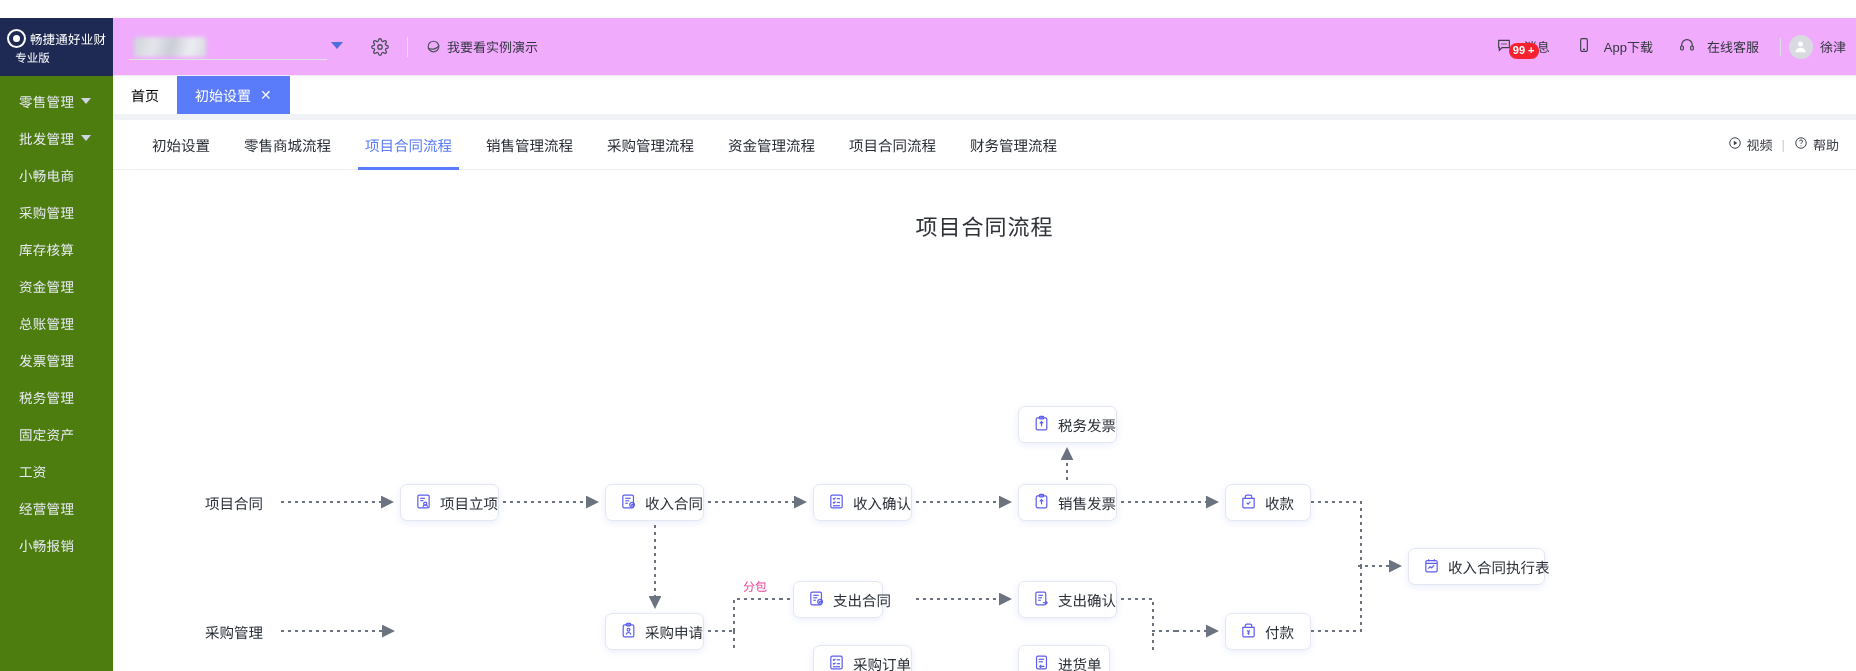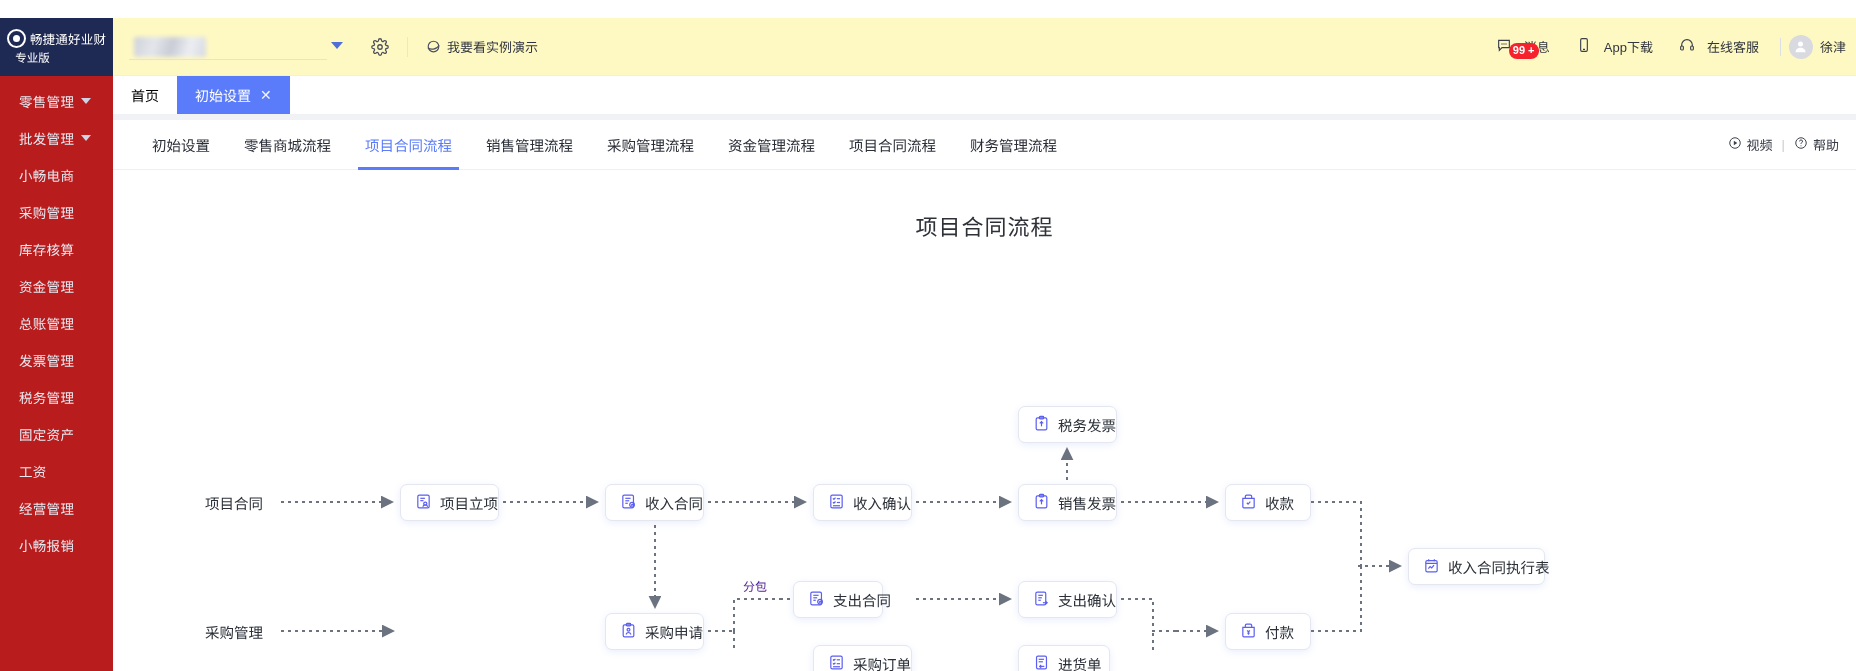--- a/index.html
+++ b/index.html
@@ -10,21 +10,21 @@
     font-family: "Liberation Sans", "DejaVu Sans", sans-serif;
     background: #fff;
     color: #1f2329;
   }
   #app { position: relative; width: 1856px; height: 671px; }
 
   
   .topbar {
     position: absolute; left: 0; top: 18px;
     width: 1856px; height: 58px;
-    background: #fef9c3;
+    background: #f0abfc;
     border-bottom: 1px solid #eceef3;
     display: flex; align-items: center;
   }
   .brand {
     width: 113px; height: 58px;
     background: #1f2a54;
     display: flex; flex-direction: column;
     align-items: center; justify-content: center;
     flex: 0 0 113px;
   }
@@ -90,21 +90,21 @@
     background: #d8dae0; display: flex; align-items: center; justify-content: center;
     flex: 0 0 24px;
   }
   .avatar svg { width: 15px; height: 15px; color: #fff; }
   .user-name { font-size: 13px; color: #32363f; margin-left: 7px; font-family: Liberation Mono, monospace; }
 
   
   .sidebar {
     position: absolute; left: 0; top: 76px;
     width: 113px; height: 595px;
-    background: #b91c1c;
+    background: #4d7c0f;
     padding-top: 6px;
   }
   .side-item {
     height: 37px; display: flex; align-items: center;
     padding-left: 19px; color: #e6e9f2; font-size: 13.5px;
     cursor: pointer; letter-spacing: .3px;
   }
   .side-caret {
     width: 0; height: 0; margin-left: 7px;
     border-left: 5px solid transparent; border-right: 5px solid transparent;
@@ -176,21 +176,21 @@
     padding: 0 14px; gap: 8px;
     font-size: 14.5px; color: #2b3038;
     white-space: nowrap; cursor: pointer;
   }
   .node svg { width: 17px; height: 17px; color: #5b5ef0; flex: 0 0 17px; }
 
   .rowlabel {
     position: absolute; font-size: 14.5px; color: #2b3038; white-space: nowrap;
   }
   .edgelabel {
-    position: absolute; font-size: 12px; color: #4c1d95; white-space: nowrap;
+    position: absolute; font-size: 12px; color: #ec4899; white-space: nowrap;
   }
 </style>
 </head>
 <body>
 
 <div id="app">
 
   <div class="topbar">
 
     <div class="brand">

